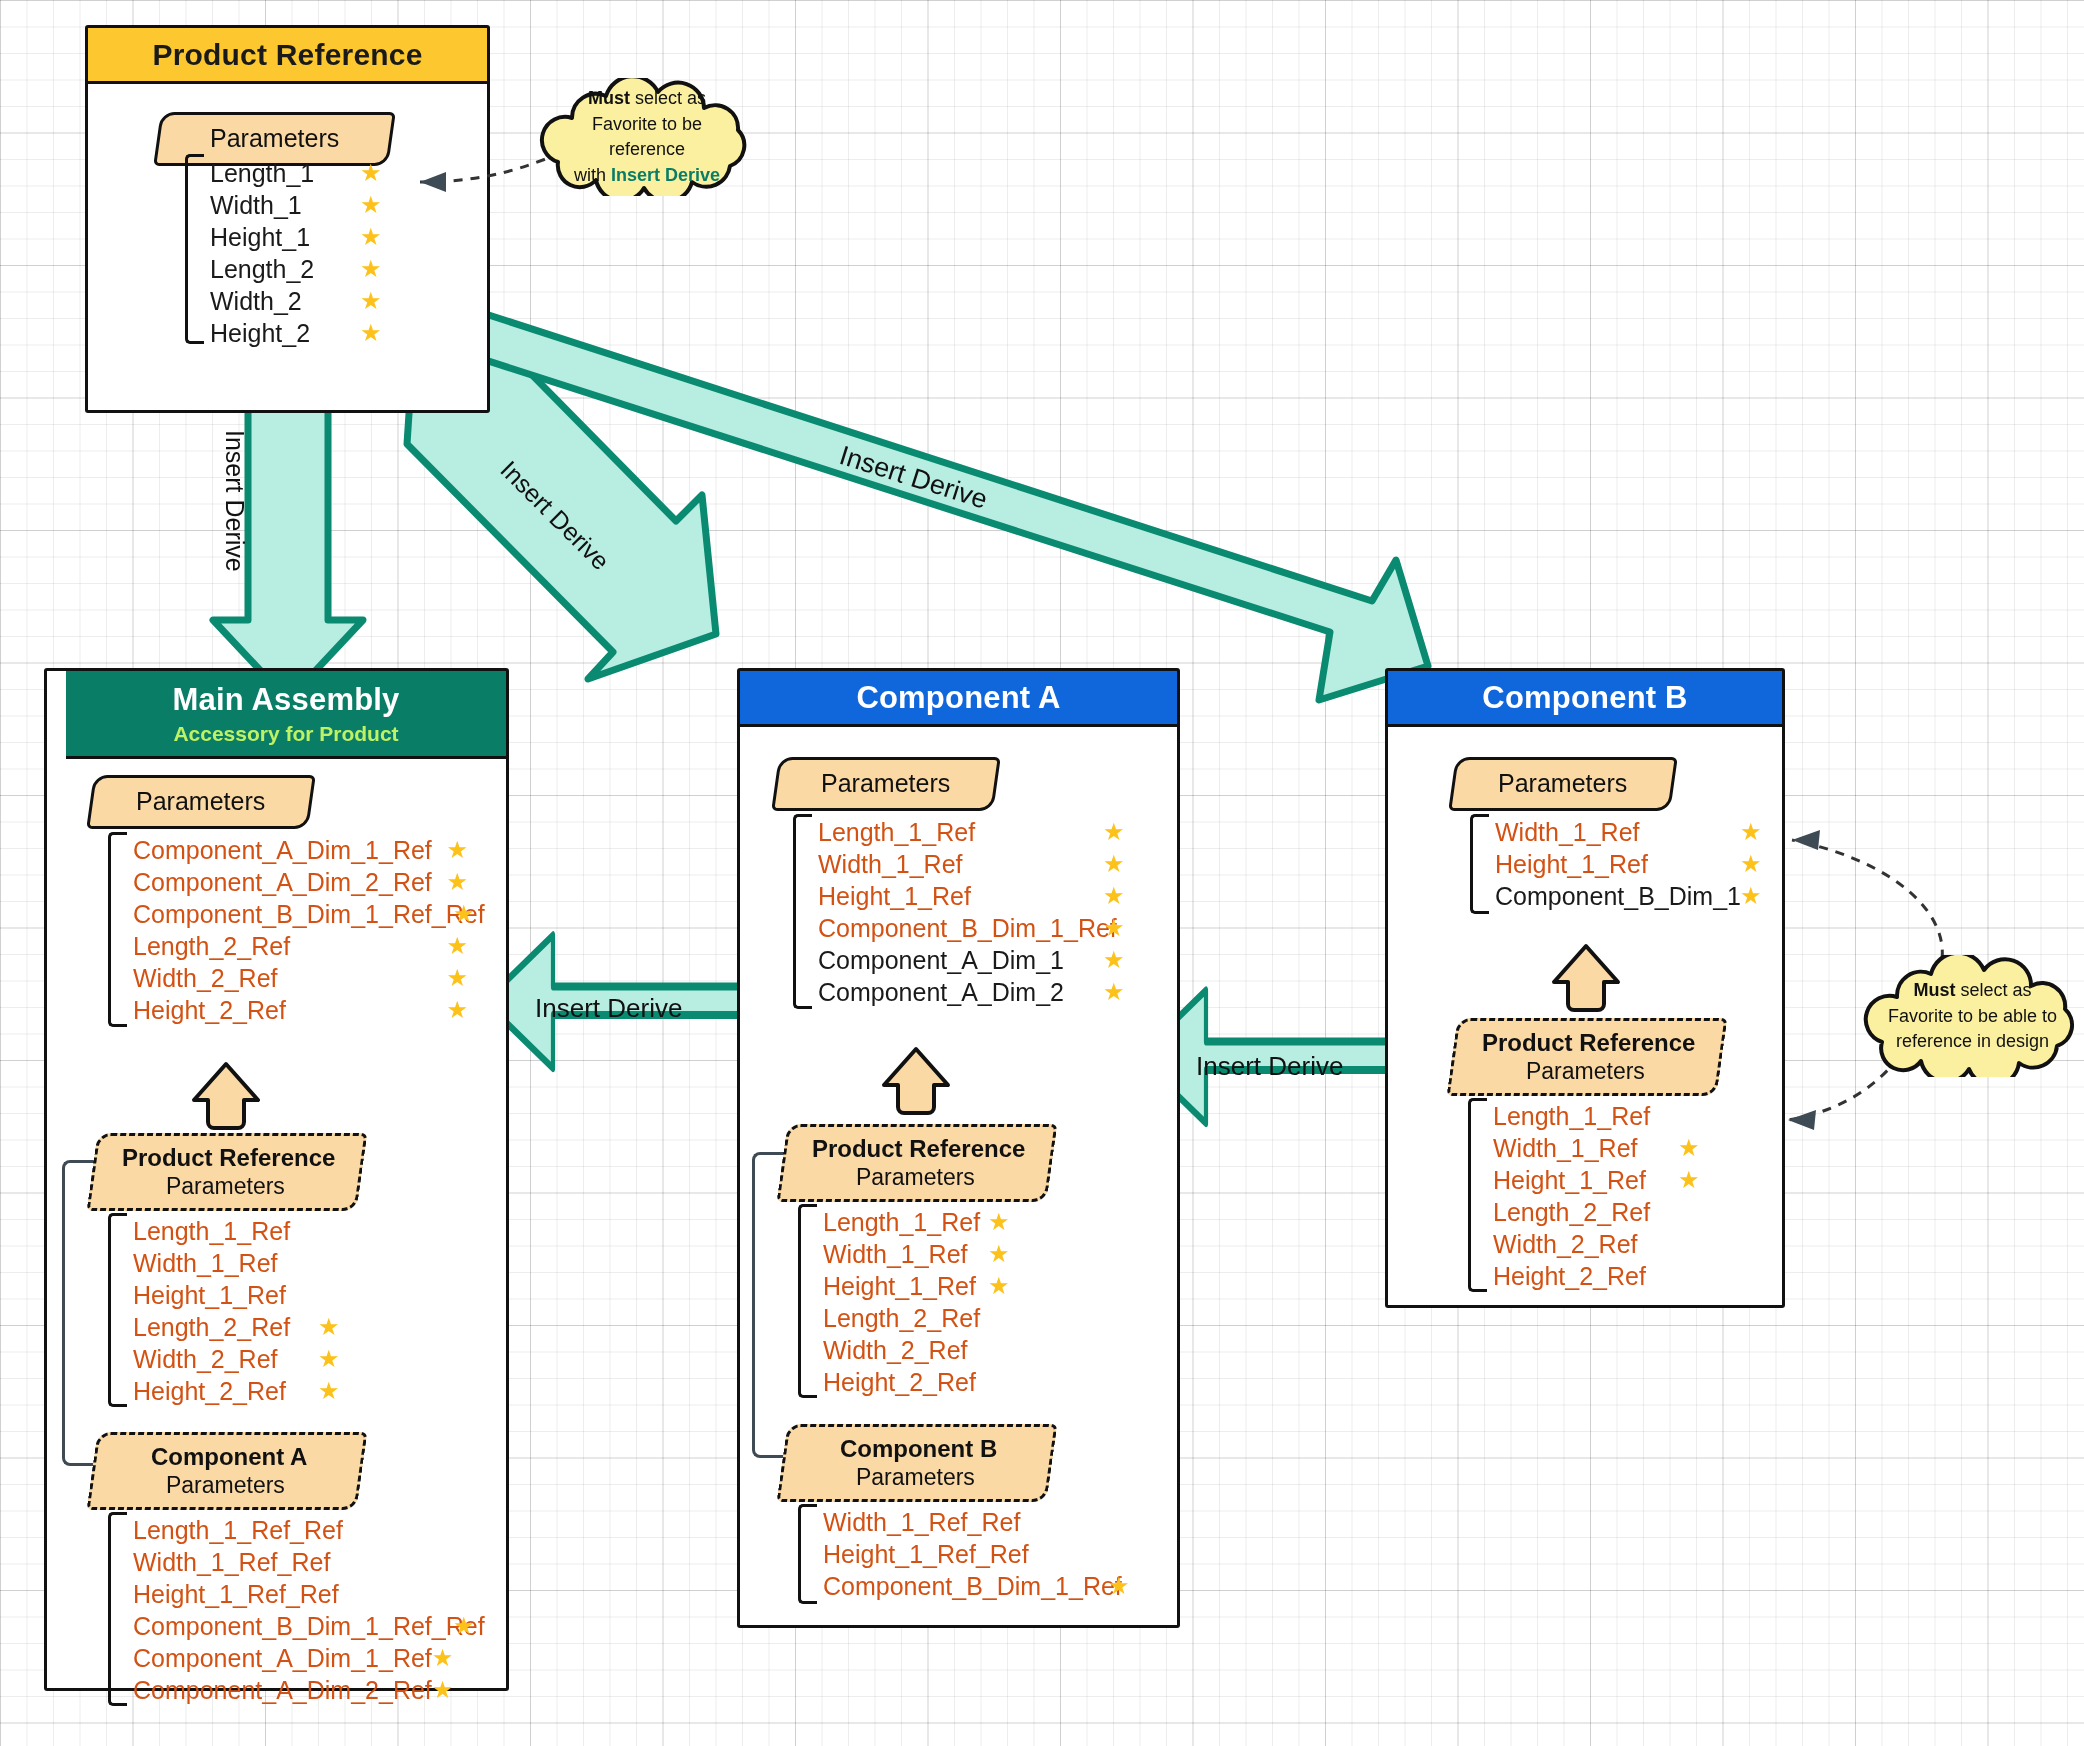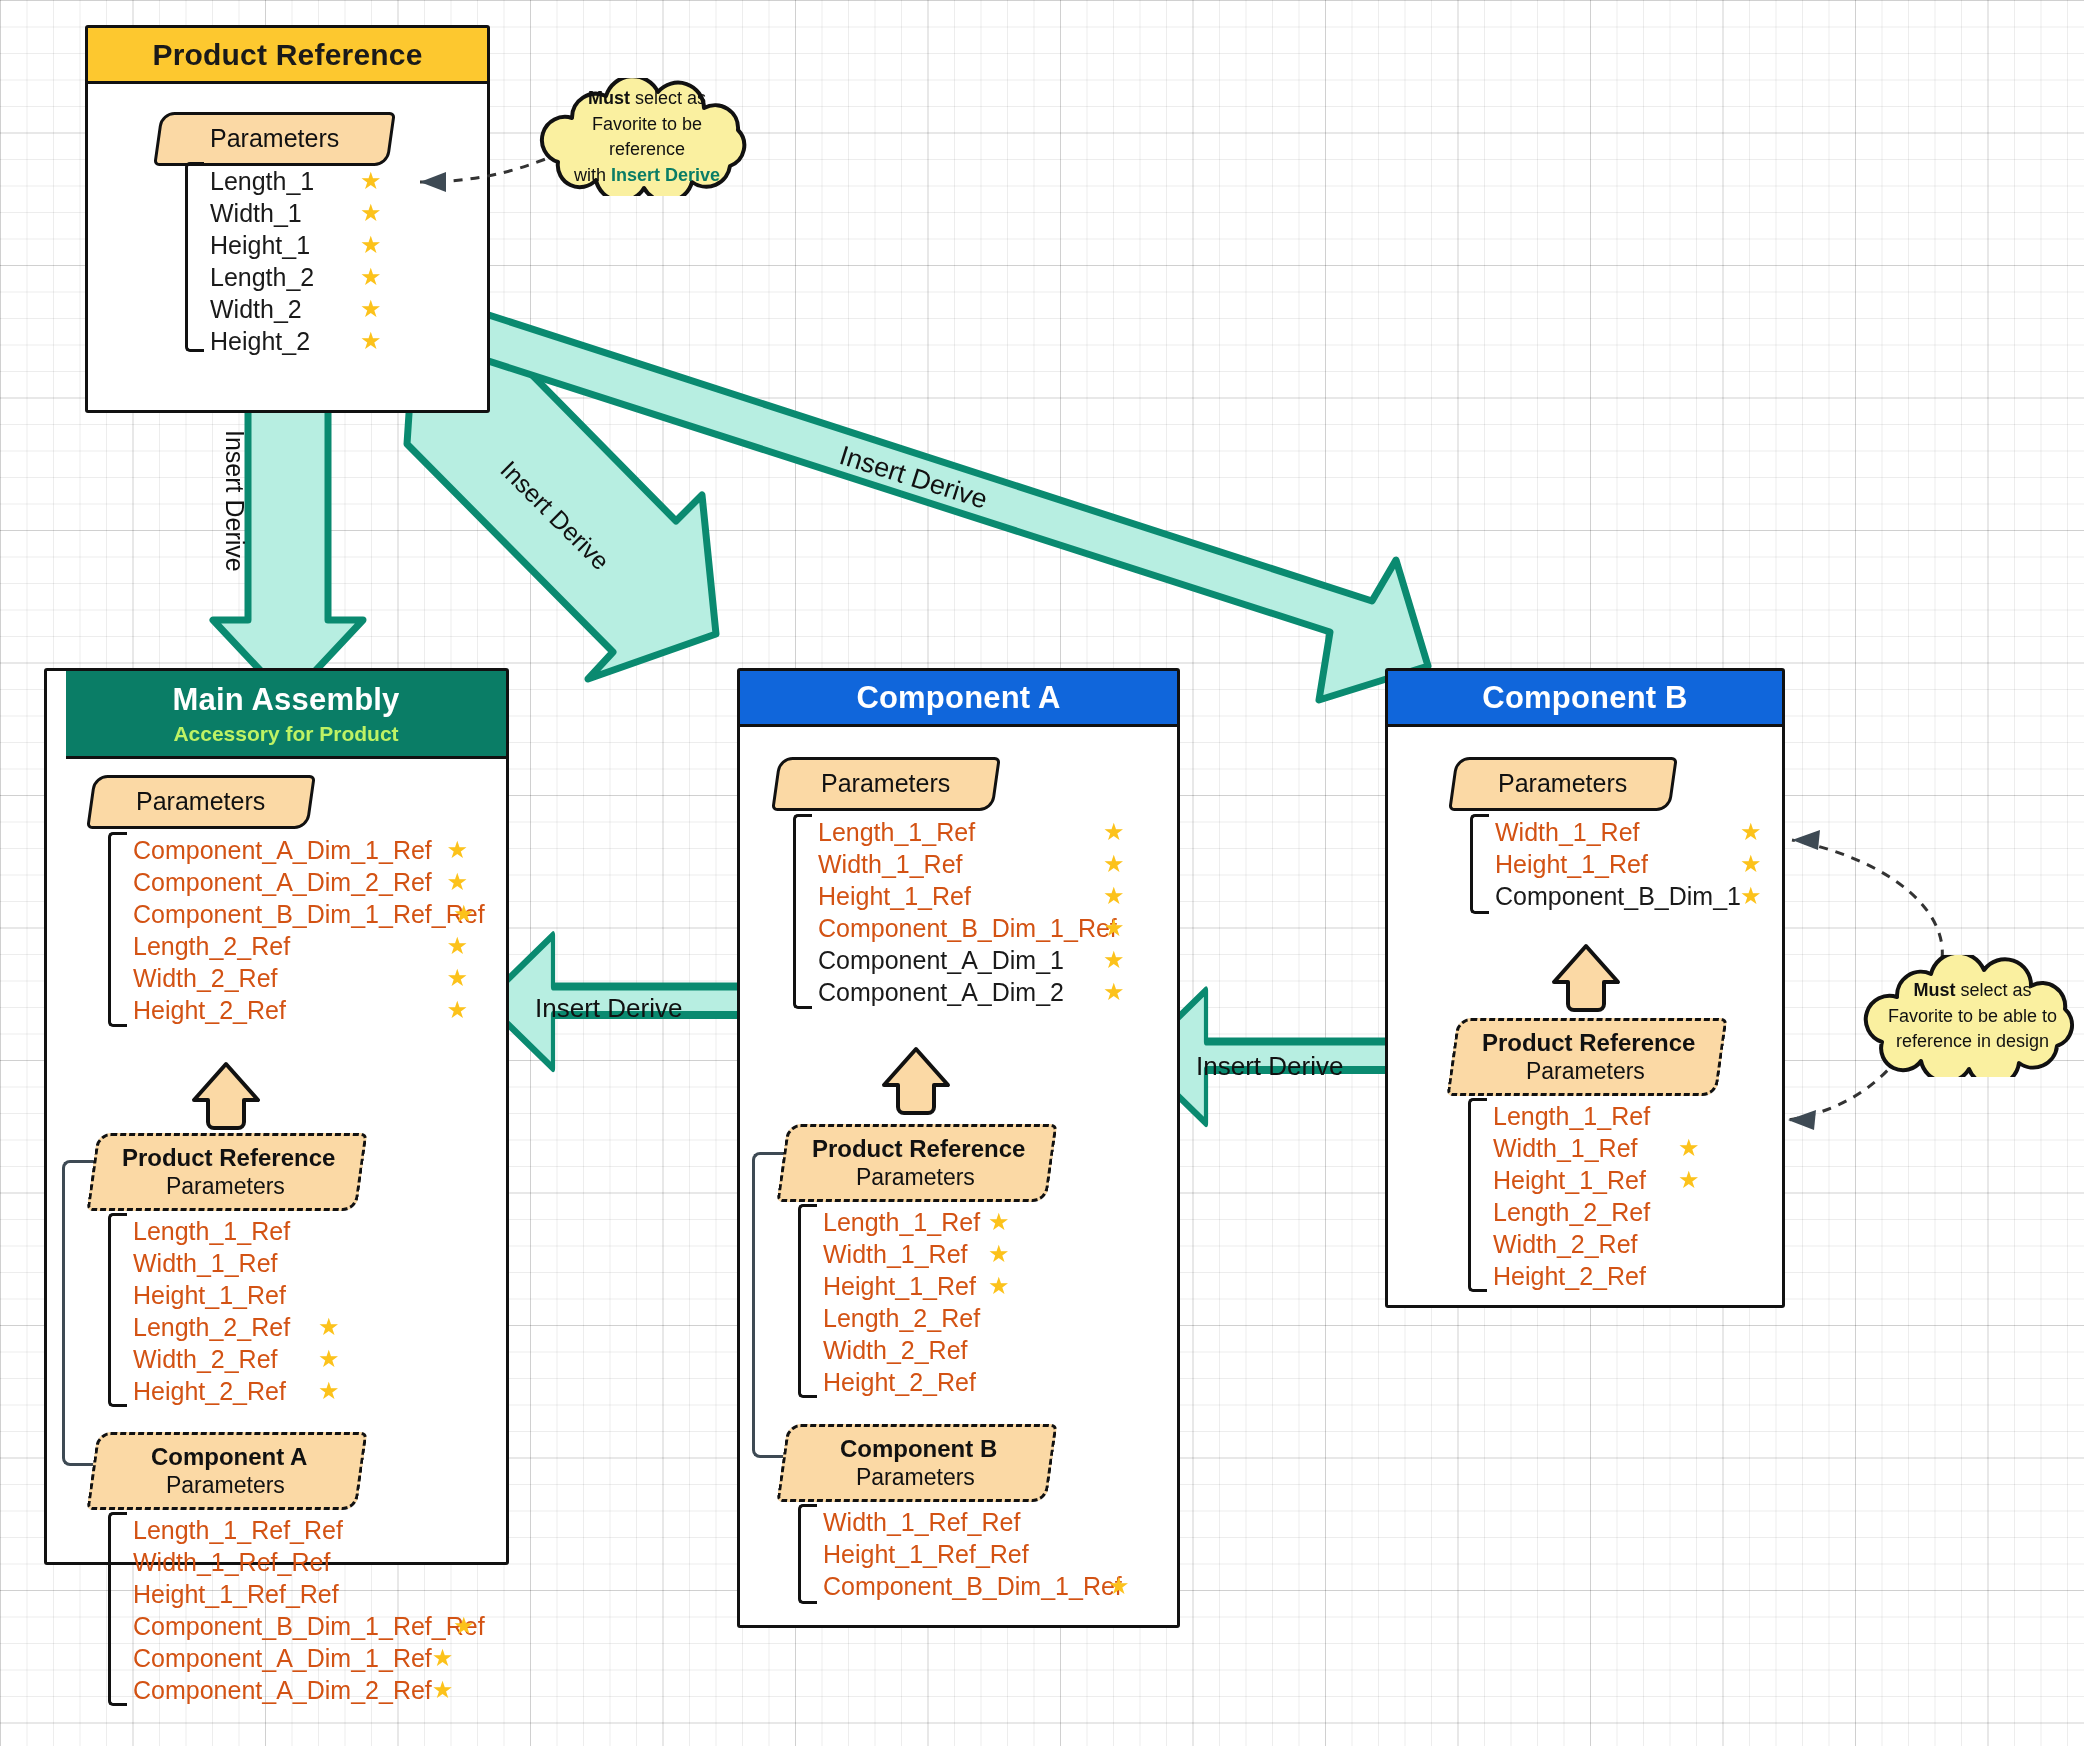--- a/index.html
+++ b/index.html
@@ -102,21 +102,21 @@
 <div class="card" style="left:85px;top:25px;width:405px;height:388px;">
   <div class="card-head head-yellow" style="height:56px;">
     <span class="t1" style="font-size:30px;">Product Reference</span>
   </div>
 </div>
 
 <div class="param-tag" style="left:157px;top:112px;width:235px;height:54px;">
   <span class="tag-sub" style="font-size:25px;">Parameters</span>
 </div>
 
-<div class="plist" style="left:185px;top:162px;width:280px;height:190px;">
+<div class="plist" style="left:185px;top:154px;width:280px;height:190px;">
   <div class="brk"></div>
   <div style="margin-left:25px;padding-top:3px;font-size:25px;line-height:32px;">
     <div class="prow">
       <span class="pname black" style="width:150px;">Length_1</span>
       <span class="star" style="font-size:24px;">★</span>
     </div>
     <div class="prow">
       <span class="pname black" style="width:150px;">Width_1</span>
       <span class="star" style="font-size:24px;">★</span>
     </div>
@@ -151,21 +151,21 @@
              A26,26 0 0,1 112,110 A26,26 0 0,1 64,102 A22,22 0 0,1 26,84
              A22,22 0 0,1 40,40 Z" fill="#FAF0A0" stroke="#111" stroke-width="4" stroke-linejoin="round"></path>
   </svg>
   <div class="txt" style="font-size:18px;padding:0 20px;">
     <span><b>Must</b><span> select as</span></span><br>
     <span>Favorite to be reference</span><br>
     <span>with </span><span class="teal">Insert Derive</span>
   </div>
 </div>
 
-<div class="card" style="left:44px;top:668px;width:465px;height:897px;padding-left:19px;">
+<div class="card" style="left:44px;top:668px;width:465px;height:1023px;padding-left:19px;">
   <div class="card-head head-green" style="height:88px;">
     <span class="t1" style="font-size:31px;">Main Assembly</span>
     <span class="t2" style="font-size:21px;margin-top:4px;">Accessory for Product</span>
   </div>
 </div>
 
 <div class="param-tag" style="left:90px;top:775px;width:222px;height:54px;">
   <span class="tag-sub" style="font-size:25px;">Parameters</span>
 </div>
 

